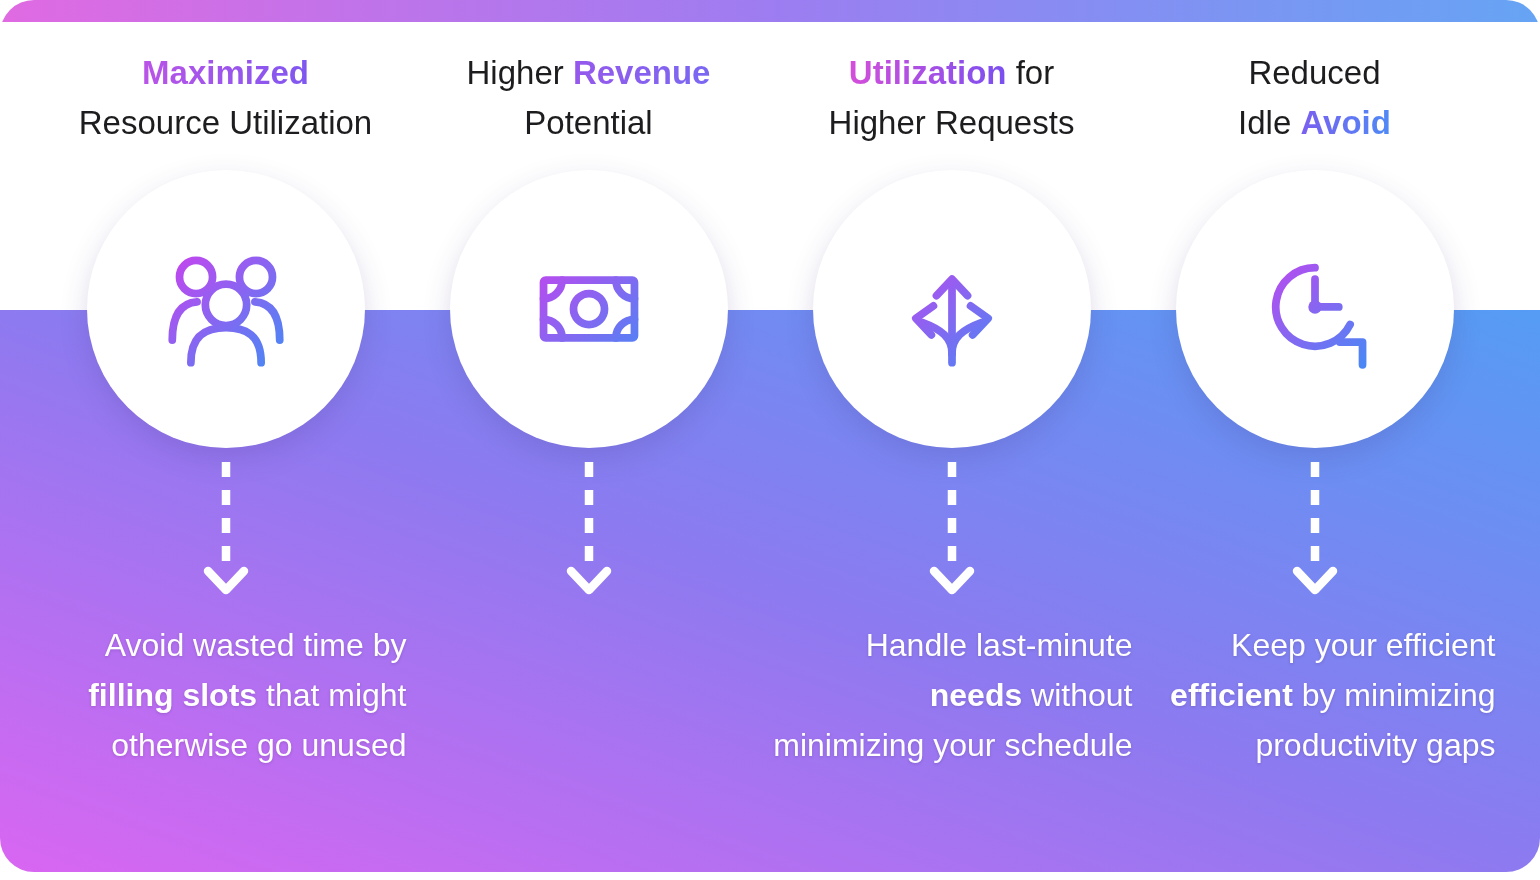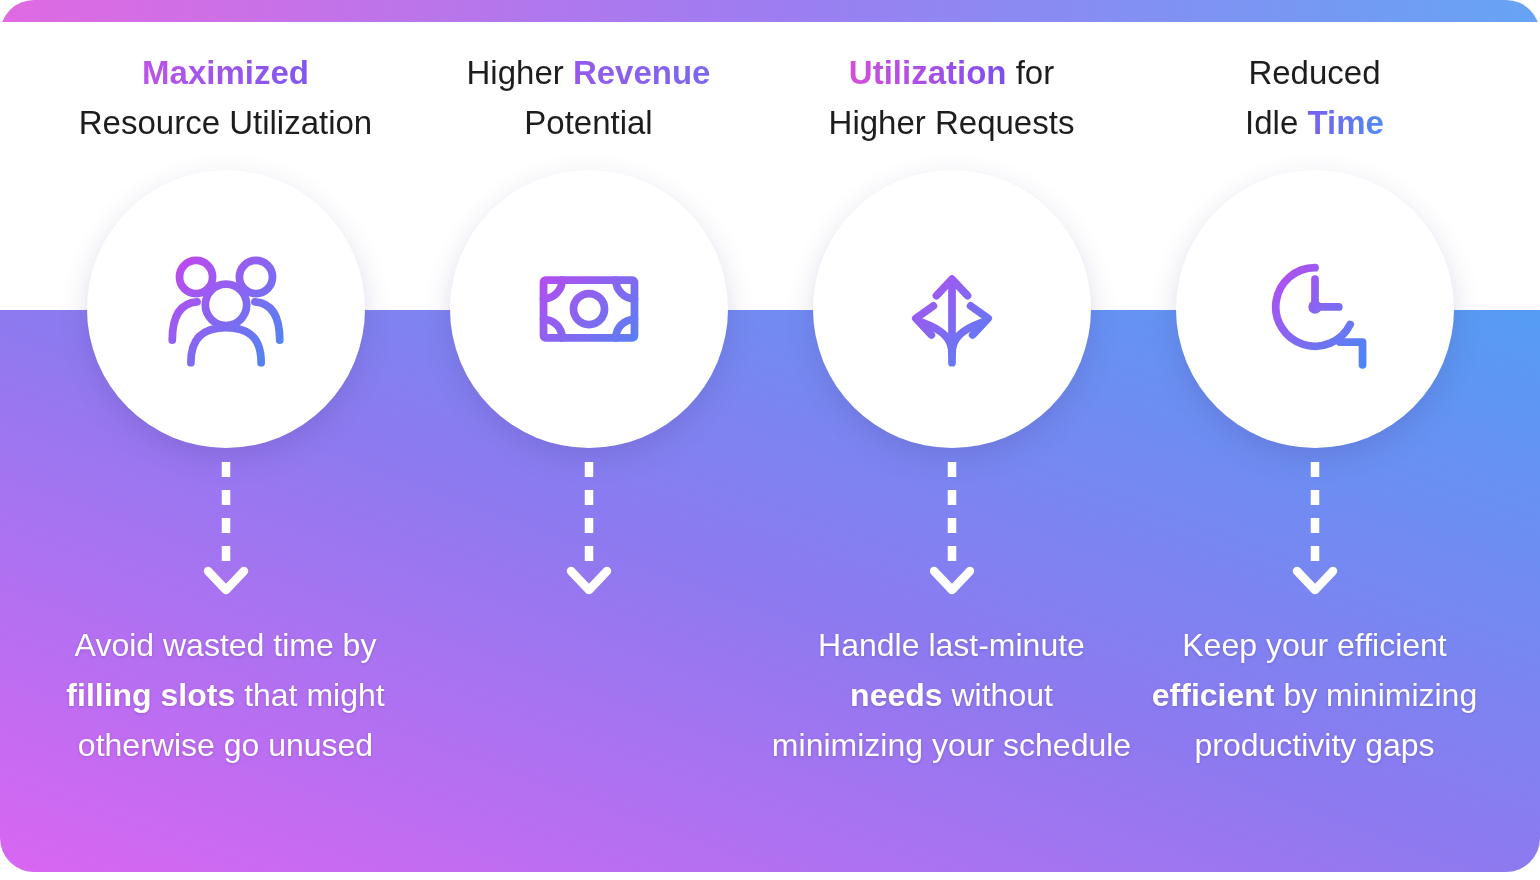--- a/index.html
+++ b/index.html
@@ -31,21 +31,21 @@
   }
   .icon-circle {
     margin-top:22px; width:278px; height:278px; border-radius:50%;
     background:#ffffff; box-shadow:0 10px 28px rgba(70,50,130,0.18);
     display:flex; align-items:center; justify-content:center; flex:0 0 auto;
   }
   .icon-circle svg { width:124px; height:124px; }
   .dashed-arrow { margin-top:10px; flex:0 0 auto; }
   .col-body {
     margin-top:14px; max-width:362px;
-    font-size:32px; line-height:50px; text-align:center;
+    font-size:32px; line-height:50px; text-align:right;
     color:var(--body-color,#ffffff); white-space:pre-line;
     text-shadow:0 1px 3px rgba(60,30,90,0.22);
   }
   .col-body .b { font-weight:700; }
 </style>
 </head>
 <body>
 
 <div class="canvas">
   <div class="card">
@@ -128,21 +128,21 @@
       </div>
       <svg class="dashed-arrow" width="48" height="148" viewBox="0 0 48 148">
         <line x1="24" y1="4" x2="24" y2="106" stroke="#ffffff" stroke-width="8.5" stroke-dasharray="15 13"></line>
         <path d="M6,113 L24,132 L42,113" fill="none" stroke="#ffffff" stroke-width="8.5" stroke-linecap="round" stroke-linejoin="round"></path>
       </svg>
       <div class="col-body"><span>Handle last-minute </span><span class="b">needs</span><span> without minimizing your schedule</span></div>
     </div>
 
     <div class="col">
       <div class="col-title"><span>Reduced
-Idle </span><span class="hl" style="background-image: linear-gradient(90deg, rgb(122, 95, 240), rgb(78, 138, 245));">Time</span></div>
+Idle </span><span class="hl" style="background-image: linear-gradient(90deg, rgb(122, 95, 240), rgb(78, 138, 245));">Avoid</span></div>
       <div class="icon-circle">
         <svg viewBox="0 0 120 120" fill="none" stroke="url(#g3)" stroke-width="7.5" stroke-linecap="round" stroke-linejoin="round">
           <defs>
             <linearGradient id="g3" class="icon-grad" x1="0" y1="0" x2="120" y2="120" gradientUnits="userSpaceOnUse">
               <stop offset="0" stop-color="#cf3fee"></stop>
                 <stop offset="1" stop-color="#3f8df5"></stop>
             </linearGradient>
           </defs>
           <path d="M60,20 A38,38 0 1 0 94,75"></path>
           <path d="M60,58 L60,31"></path>

